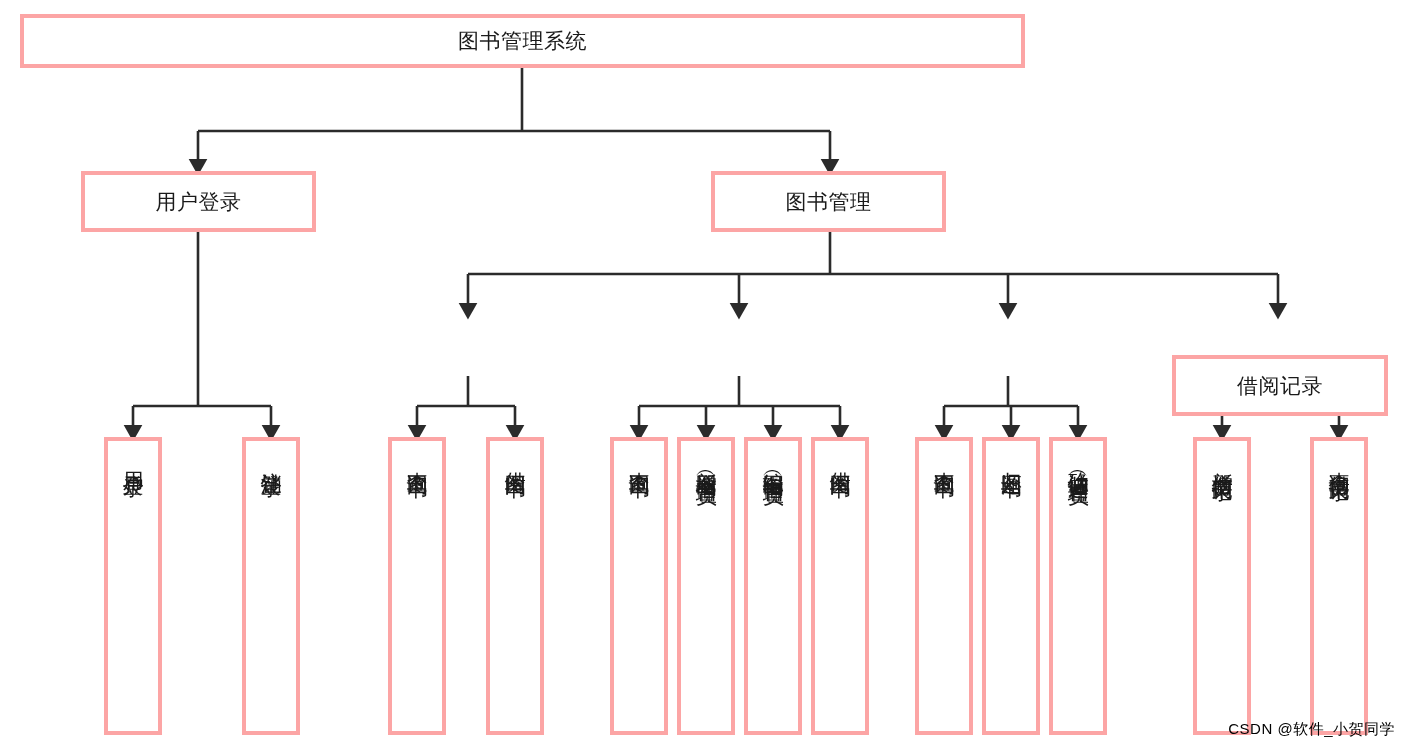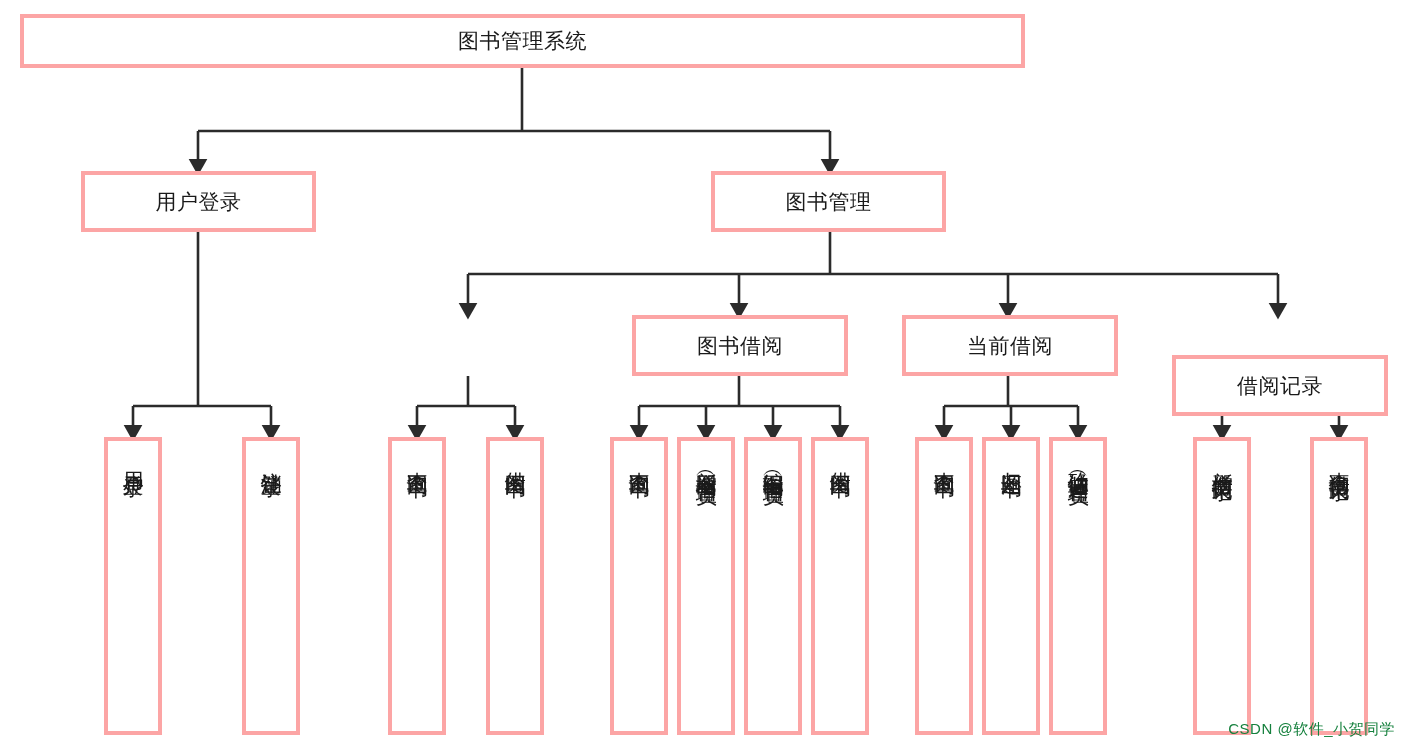--- a/index.html
+++ b/index.html
@@ -56,21 +56,21 @@
     font-size: 21px;
     line-height: 1.16;
     letter-spacing: 2px;
     white-space: nowrap;
   }
   #watermark {
     position: absolute;
     right: 10px;
     bottom: 8px;
     font-size: 15px;
-    color: #15803d;
+    color: #000000;
     letter-spacing: 0.5px;
     white-space: nowrap;
     user-select: none;
   }
 </style>
 </head>
 <body>
 
 <div id="diagram-root">
 
@@ -128,26 +128,20 @@
     <span class="label">图书管理系统</span>
   </div>
 
   <div class="node horizontal" style="left:81px; top:171px; width:235px; height:61px;">
     <span class="label">用户登录</span>
   </div>
   <div class="node horizontal" style="left:711px; top:171px; width:235px; height:61px;">
     <span class="label">图书管理</span>
   </div>
 
-  <div class="node horizontal" style="left:632px; top:315px; width:216px; height:61px;">
-    <span class="label">图书借阅</span>
-  </div>
-  <div class="node horizontal" style="left:902px; top:315px; width:216px; height:61px;">
-    <span class="label">当前借阅</span>
-  </div>
   <div class="node horizontal" style="left:1172px; top:315px; width:216px; height:61px;margin-top:40px;">
     <span class="label">借阅记录</span>
   </div>
 
   <div class="node vertical" style="left:104px; top:437px; width:58px; height:298px;">
     <span class="label">用户登录</span>
   </div>
   <div class="node vertical" style="left:242px; top:437px; width:58px; height:298px;">
     <span class="label">注销登录</span>
   </div>

